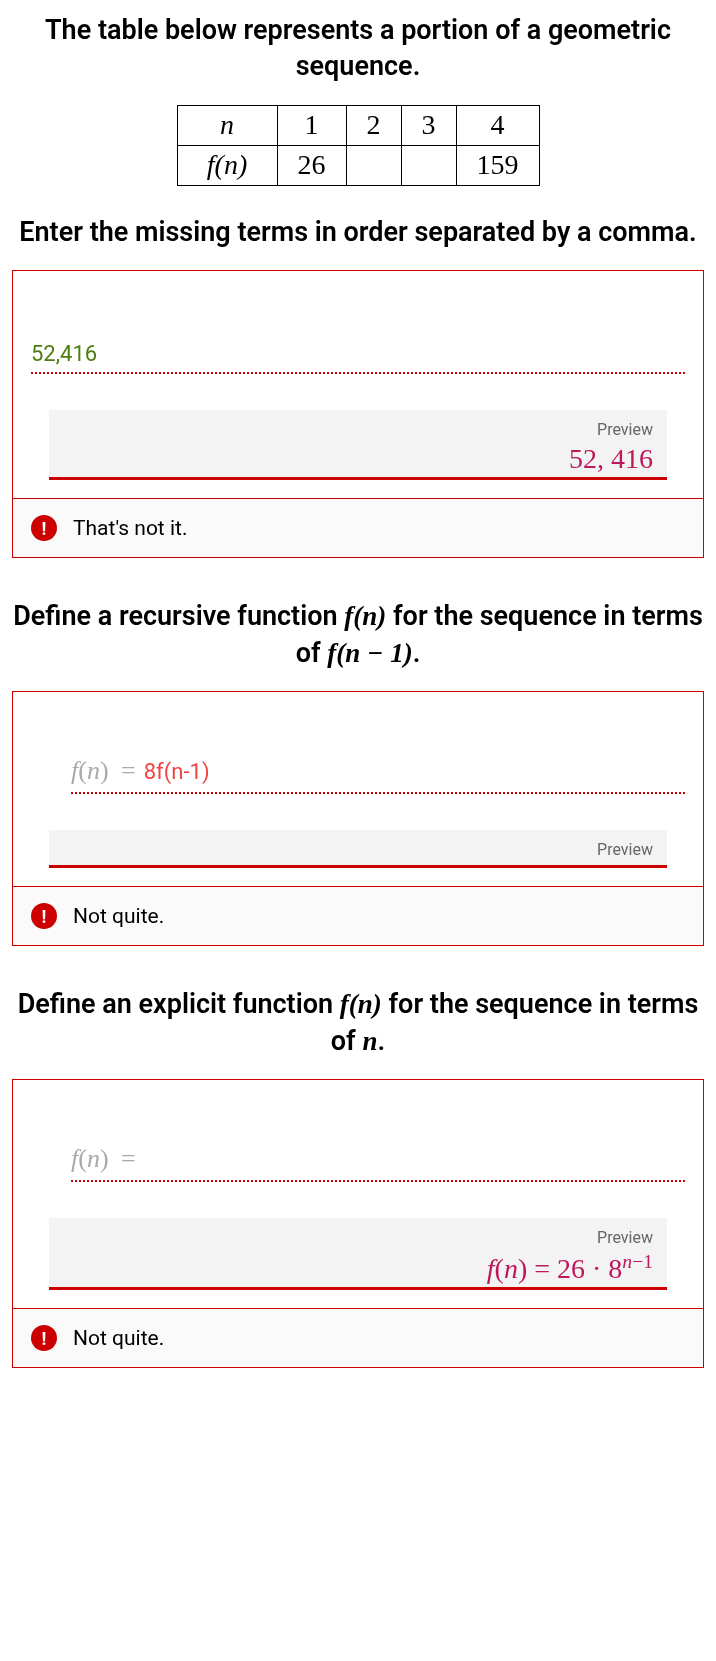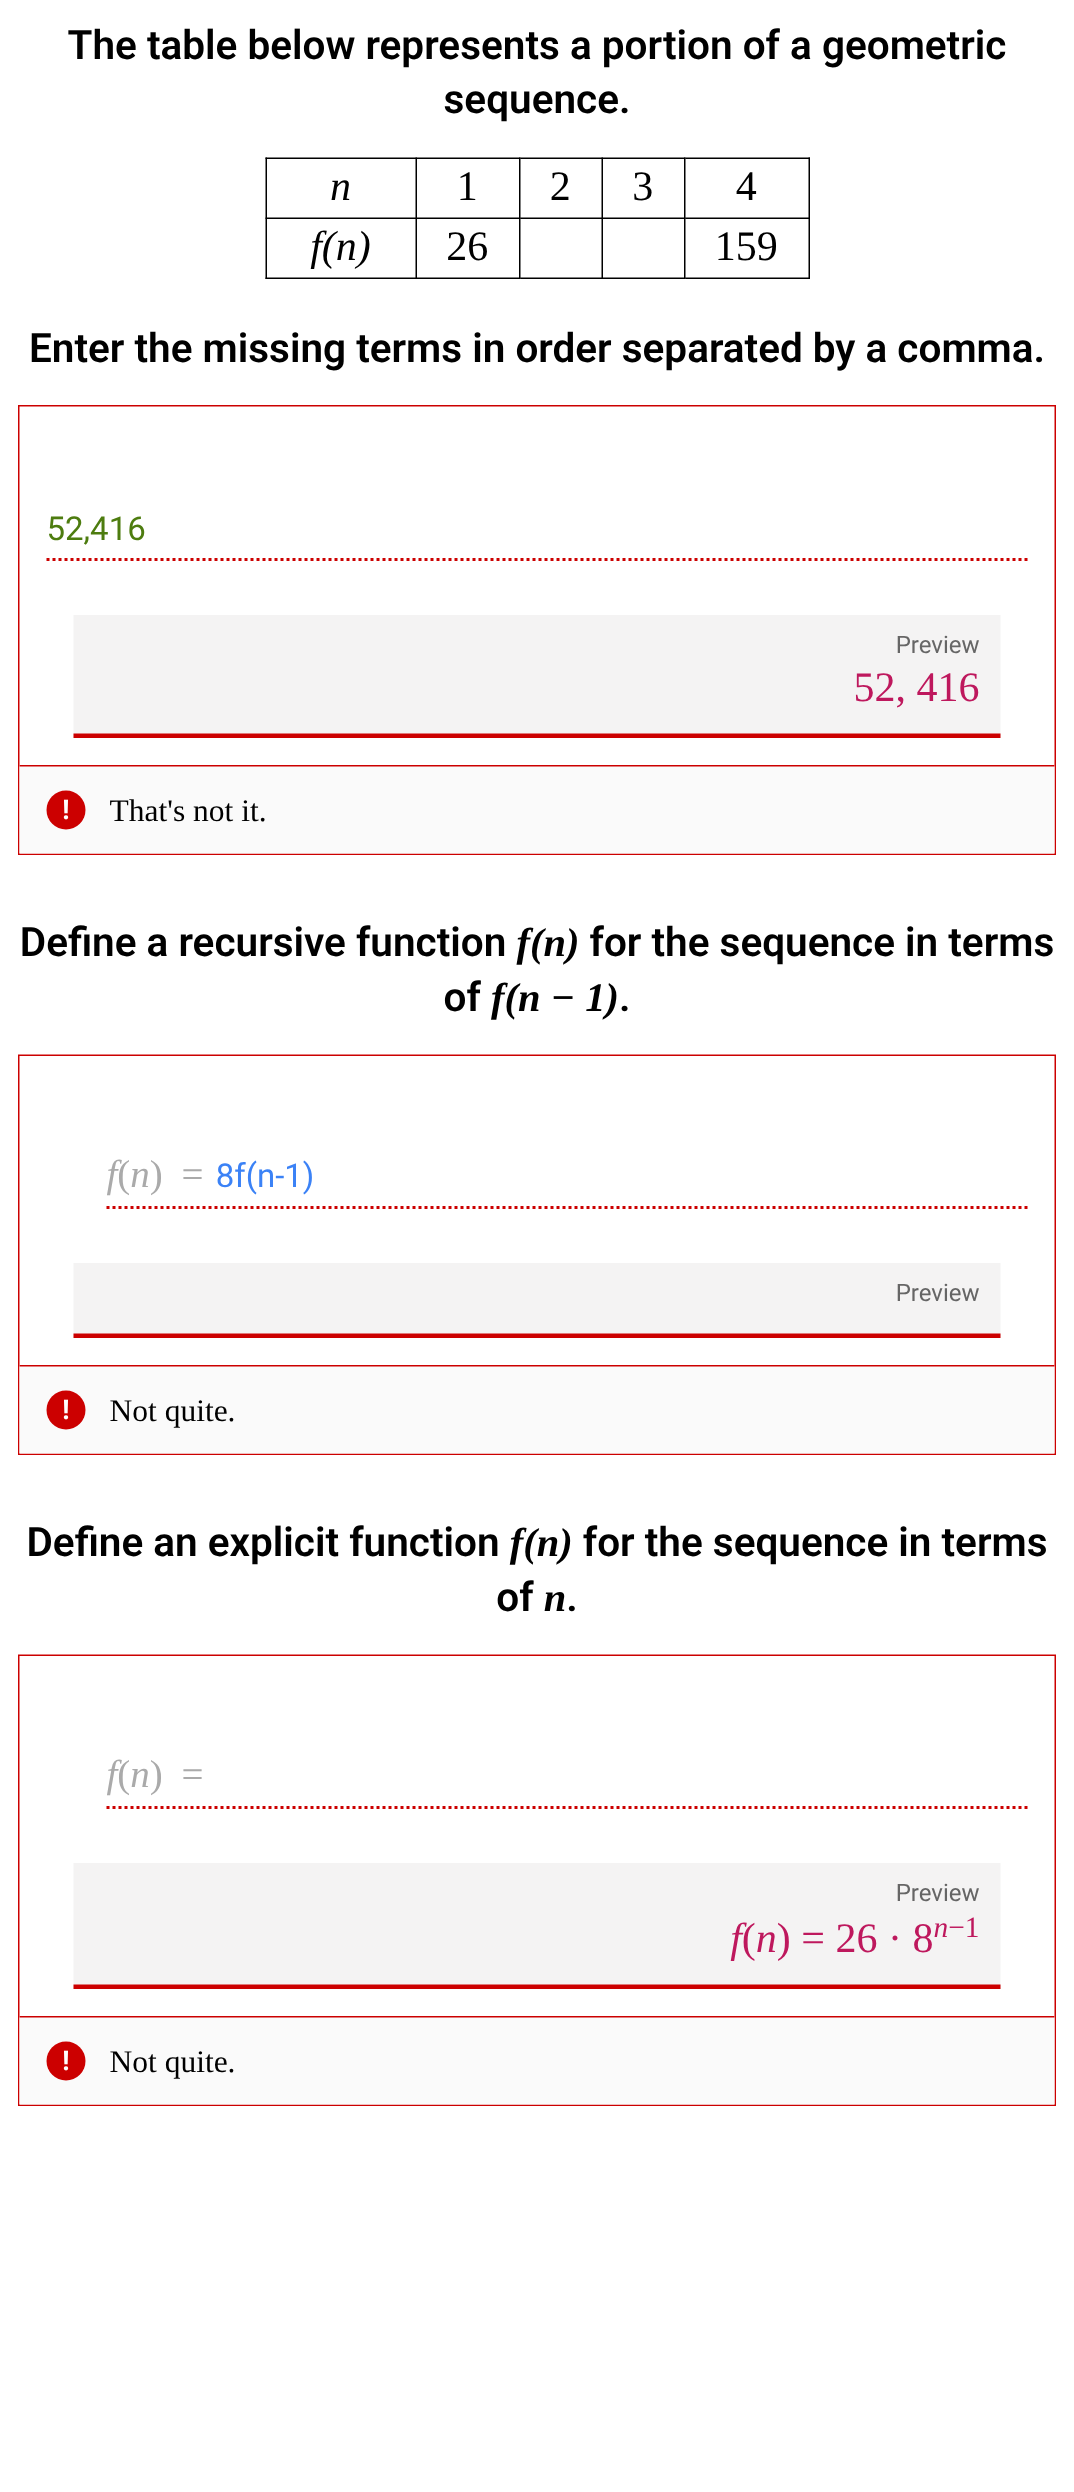--- a/index.html
+++ b/index.html
@@ -65,28 +65,28 @@
     white-space: nowrap;
     font-style: italic;
   }
   .input-prefix .paren { font-style: normal; }
   .input-eq { font-style: normal; padding: 0 6px; }
   .input-val {
     border: none;
     outline: none;
     font-size: 22px;
     flex: 1;
-    color: #3b82f6;
+    color: #ef4444;
     font-family: inherit;
   }
   .preview-block {
     margin: 36px 18px 18px 18px;
     background: #f4f3f3;
     border-bottom: 3px solid #c00;
-    padding: 10px 14px 14px 14px;
+    padding: 10px 14px 2px 14px;
     text-align: right;
   }
   .preview-label {
     font-size: 16px;
     color: #666;
     margin-bottom: 4px;
   }
   .preview-math {
     font-family: "Times New Roman", serif;
     font-size: 28px;
@@ -106,21 +106,21 @@
     border-radius: 50%;
     background: #c00;
     color: #fff;
     font-weight: 700;
     font-size: 18px;
     display: flex;
     align-items: center;
     justify-content: center;
     flex: none;
   }
-  .feedback-text { font-size: 21px; font-family: Liberation Serif, serif; }
+  .feedback-text { font-size: 21px; }
   sup { font-size: 0.7em; text-align: center; }
 </style>
 </head>
 <body>
 
 <div class="prompt">The table below represents a portion of a geometric sequence.</div>
 
 <table class="seq-table">
   <tbody>
       <tr>

